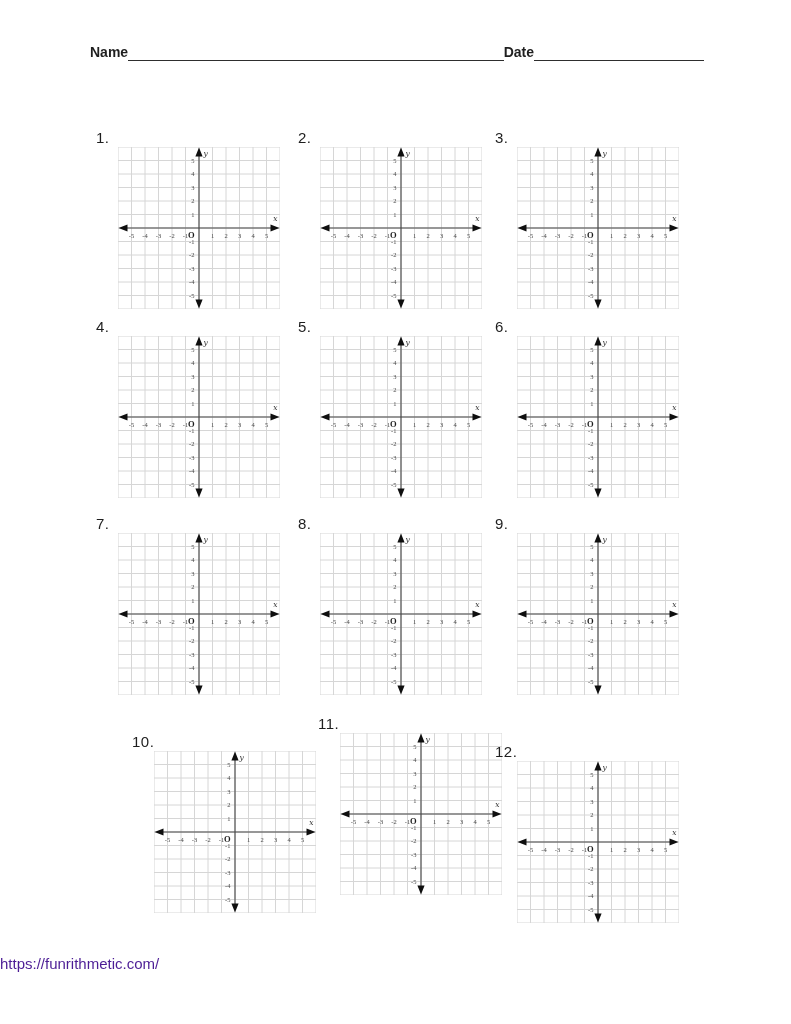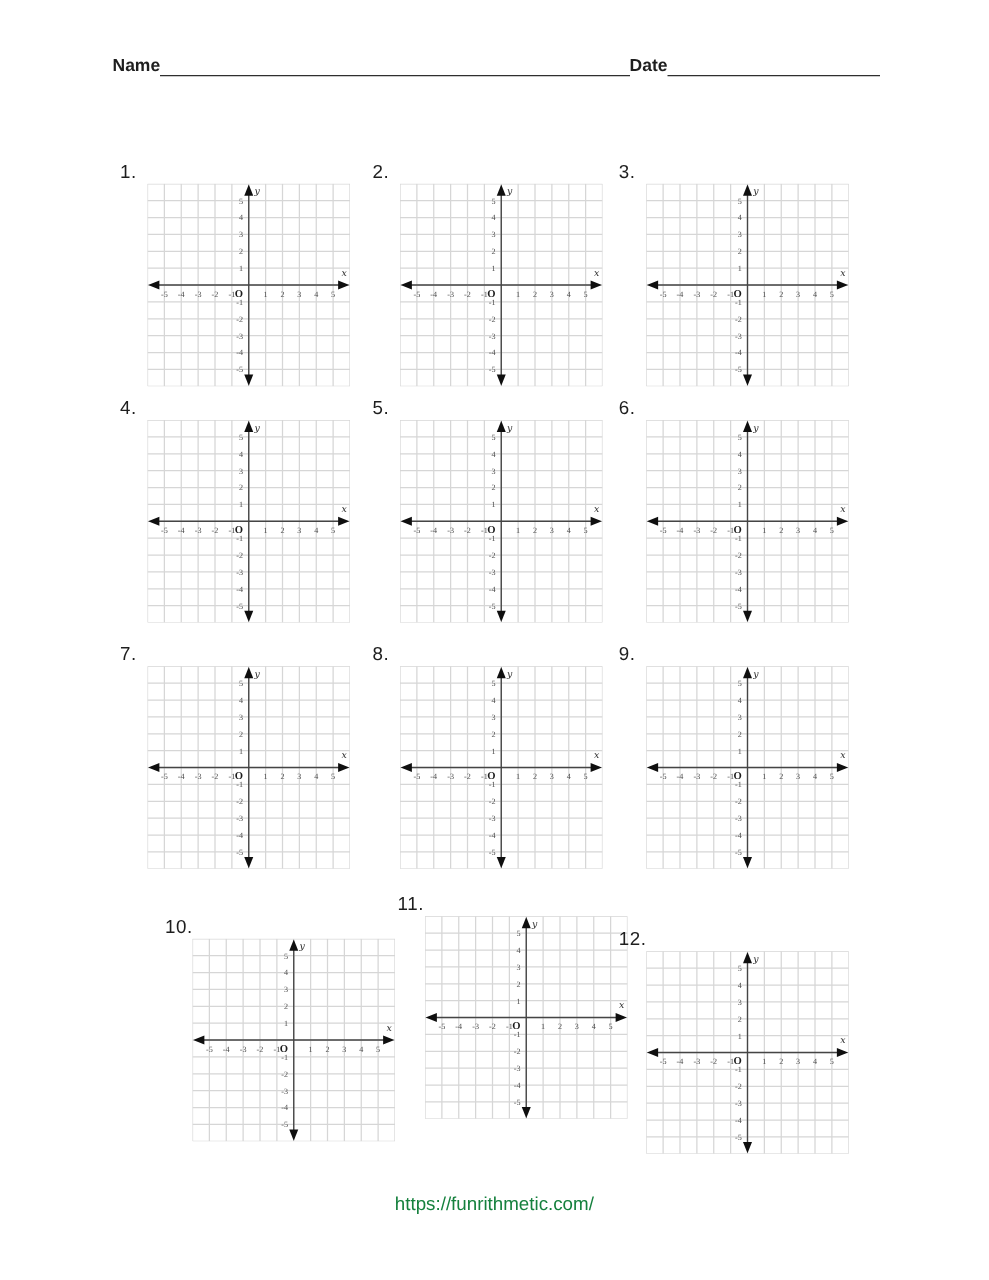--- a/index.html
+++ b/index.html
@@ -79,24 +79,23 @@
     font-size:7.5px;
     font-style:italic;
     fill:#2d2d2d;
   }
   
   .footer{
     position:absolute;
     top:955px;
     left:0;
     width:791px;
-    text-align:center;
     font-family:"Liberation Sans", sans-serif;
     font-size:15px;
-    color:#15803d;
+    color:#4c1d95;
   }
 </style>
 </head>
 <body>
 
 <div class="page">
 
   <div class="header">
     <span class="hlabel">Name</span>
     <div class="hline name-line"></div>

